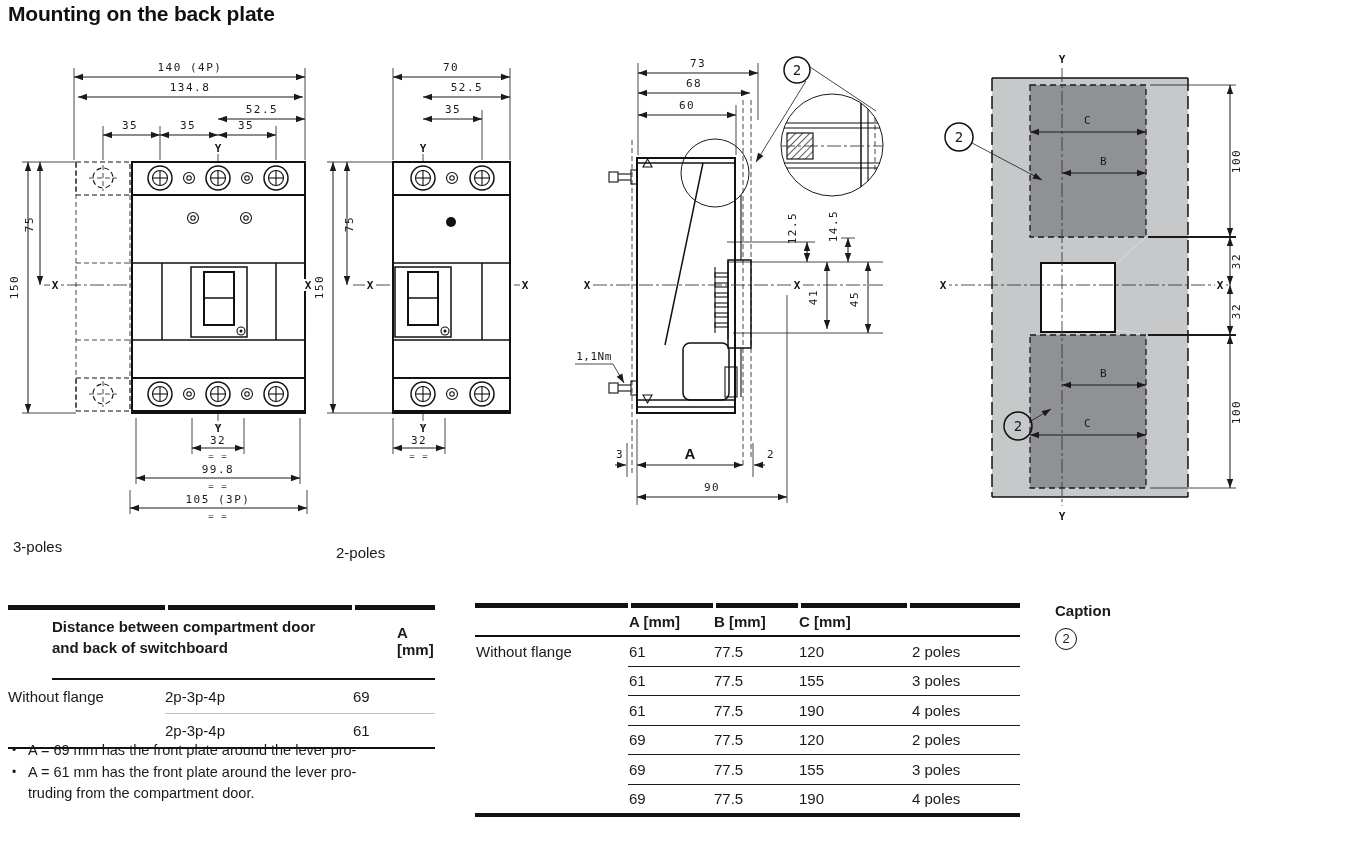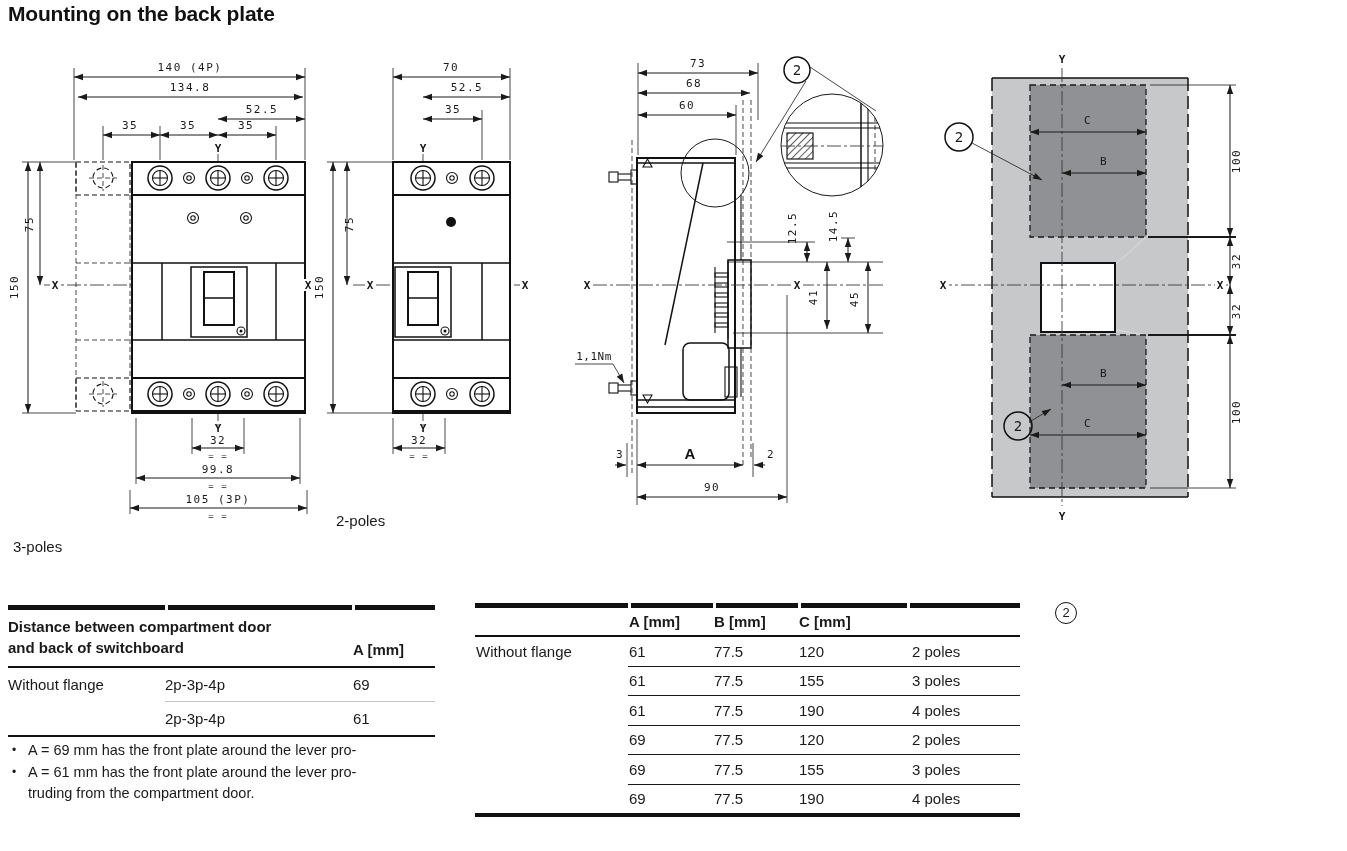--- a/index.html
+++ b/index.html
@@ -27,21 +27,21 @@
           fill:#111;text-anchor:middle;}
   text.big{font-family:"Liberation Sans",sans-serif;font-size:15px;font-weight:bold;
            fill:#111;text-anchor:middle;}
   .wbg{fill:#fff;}
 
   
   .tbar{height:5px;background:#111;position:relative;}
   .tbar .notch{position:absolute;top:0;width:3px;height:5px;background:#fff;}
   .lt{width:427px;font-size:15px;}
   .lt-head{display:grid;grid-template-columns:345px auto;align-items:end;
-           padding:6px 0 8px 0;border-bottom:2px solid #111;}
+           padding:6px 0 20px 0;border-bottom:2px solid #111;margin-left:44px;}
   .lt-title{font-weight:bold;line-height:21px;}
   .lt-colA{font-weight:bold;}
   .lt-row{display:grid;grid-template-columns:157px 188px auto;align-items:center;height:33px;}
   .lt-sep{height:0;border-top:1.5px solid #c3c3c3;margin-left:157px;}
   .lt-bot{border-top:2.5px solid #111;}
   .fn{font-size:14.5px;line-height:21.5px;color:#1a1a1a;width:440px;}
   .fn .brow{display:flex;}
   .fn .bul{width:16px;padding-left:4px;font-size:12px;}
   .fn .btxt{flex:1;}
 
@@ -233,21 +233,21 @@
     </g>
     <g>
       <text class="ax" x="108" y="382">Y</text>
       <line class="dl2" x1="78" y1="368" x2="78" y2="404"></line>
       <line class="dl2" x1="130" y1="368" x2="130" y2="404"></line>
       <line class="dl" x1="78" y1="398" x2="130" y2="398" marker-start="url(#ar1)" marker-end="url(#ar1)"></line>
       <text class="dt" x="104" y="394">32</text>
       <text class="dts" x="104" y="409">= =</text>
     </g>
   </svg>
-  <div class="abs diag-label" style="left:336px;top:512px;">2-poles</div>
+  <div class="abs diag-label" style="left:336px;top:544px;">2-poles</div>
 
   <svg class="abs" style="left:565px;top:45px;" width="345" height="475" viewBox="0 0 345 475">
     <defs>
       <pattern id="h3" width="5" height="5" patternUnits="userSpaceOnUse" patternTransform="rotate(45)">
         <line x1="0" y1="0" x2="0" y2="5" stroke="#1a1a1a" stroke-width="1.4"></line>
       </pattern>
       <clipPath id="clipB">
           <circle cx="267" cy="100" r="51"></circle>
         </clipPath>
     </defs>
@@ -528,18 +528,19 @@
       <div class="mt-cell"></div>
       <div class="mt-cell">69</div>
       <div class="mt-cell">77.5</div>
       <div class="mt-cell">190</div>
       <div class="mt-cell pl5">4 poles</div>
     </div>
     <div class="mt-bot"></div>
   </div>
 
   <div class="abs cap" style="left:1055px;top:602px;">
+    <div class="cap-title">Caption</div>
     <div class="cap-item">
       <div class="cap-num">2</div>
     </div>
   </div>
 
 </div>
 
 </body></html>

